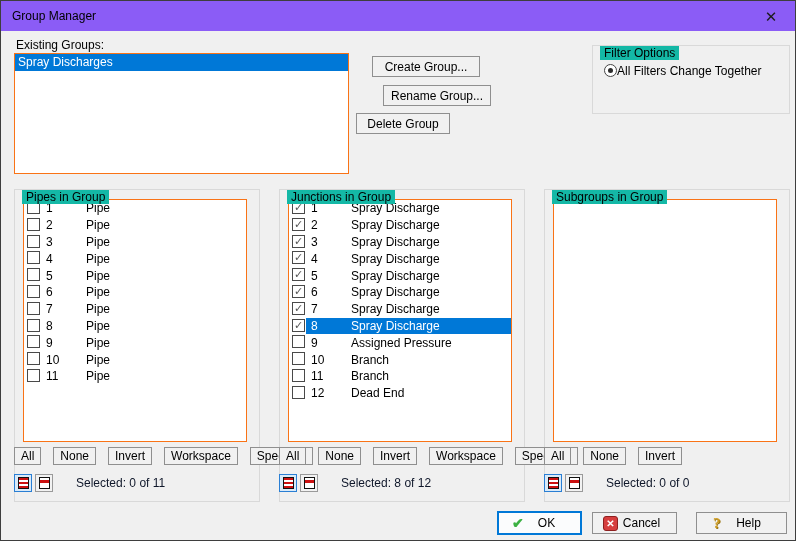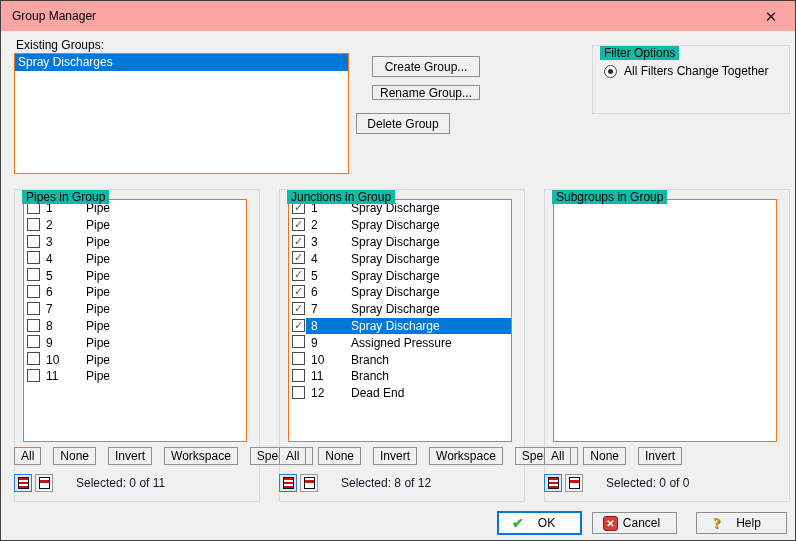--- a/index.html
+++ b/index.html
@@ -2,41 +2,41 @@
 <html><head>
 <meta charset="utf-8">
 <style>
   html,body { margin:0; padding:0; }
   body {
     width:796px; height:541px; position:relative; overflow:hidden;
     background:#f0f0f0; font-family:"Liberation Sans", sans-serif; font-size:12px; color:#000;
   }
   .frame { position:absolute; inset:0; border:1px solid #3e3e3e; box-sizing:border-box; pointer-events:none; z-index:50; }
   
-  .titlebar { position:absolute; left:1px; top:1px; right:1px; height:30px; background:#fca5a5; }
+  .titlebar { position:absolute; left:1px; top:1px; right:1px; height:30px; background:#8b5cf6; }
   .title { position:absolute; left:11px; top:8px; font-size:12px; }
   .close { position:absolute; right:8px; top:4px; width:32px; height:23px; display:flex; align-items:center; justify-content:center; font-size:15px; color:#1a1a1a; cursor:default; }
   
   .lb { background:#fff; border:1px solid #f97316; box-sizing:border-box; position:absolute; overflow:hidden; }
   .btn { position:absolute; box-sizing:border-box; background:#f1f1f1; border:1px solid #8f8f8f;
          display:flex; align-items:center; justify-content:center; font-size:12px; }
   
   .eg-label { position:absolute; left:16px; top:38px; }
   .eg-list { left:14px; top:53px; width:335px; height:121px; }
   .eg-row { height:17px; line-height:17px; background:#0078d7; color:#fff; padding-left:3px; }
   .b-create { left:372px; top:56px;  width:108px; height:21px; }
-  .b-rename { left:372px; top:85px;  width:108px; height:15px; }
+  .b-rename { left:383px; top:85px;  width:108px; height:21px; }
   .b-delete { left:356px; top:113px; width:94px; height:21px; }
   
   .gwrap { position:absolute; }
   .gbox { position:absolute; left:0; right:0; top:7px; bottom:0; border:1px solid #d9d9d9; }
   .gtitle { position:absolute; left:8px; top:8px; background:#14b8a6; padding:0 4px; line-height:14px; z-index:2; white-space:nowrap; }
   
   .fo { left:592px; top:38px; width:198px; height:76px; }
-  .radio-row { position:absolute; left:12px; height:14px; display:flex; align-items:center; gap:7px; }
+  .radio-row { position:absolute; left:12px; height:14px; display:flex; }
   .radio-row.r0 { top:26px; } .radio-row.r1 { top:50px; }
   .radio { width:13px; height:13px; box-sizing:border-box; border:1px solid #454545; border-radius:50%; background:#fff; position:relative; flex:none; }
   .radio.on::after { content:""; position:absolute; inset:3px; border-radius:50%; background:#2b2b2b; }
   
   .panel { top:182px; width:246px; height:320px; }
   .p0 { left:14px; } .p1 { left:279px; } .p2 { left:544px; }
   .plist { left:9px; top:17px; width:224px; height:243px; }
   .row { position:relative; height:16.8px; }
   .cb { position:absolute; left:3px; top:1px; width:13px; height:13px; box-sizing:border-box; border:1px solid #494949; background:#fff;
         font-size:11px; line-height:10px; text-align:center; color:#555; }

